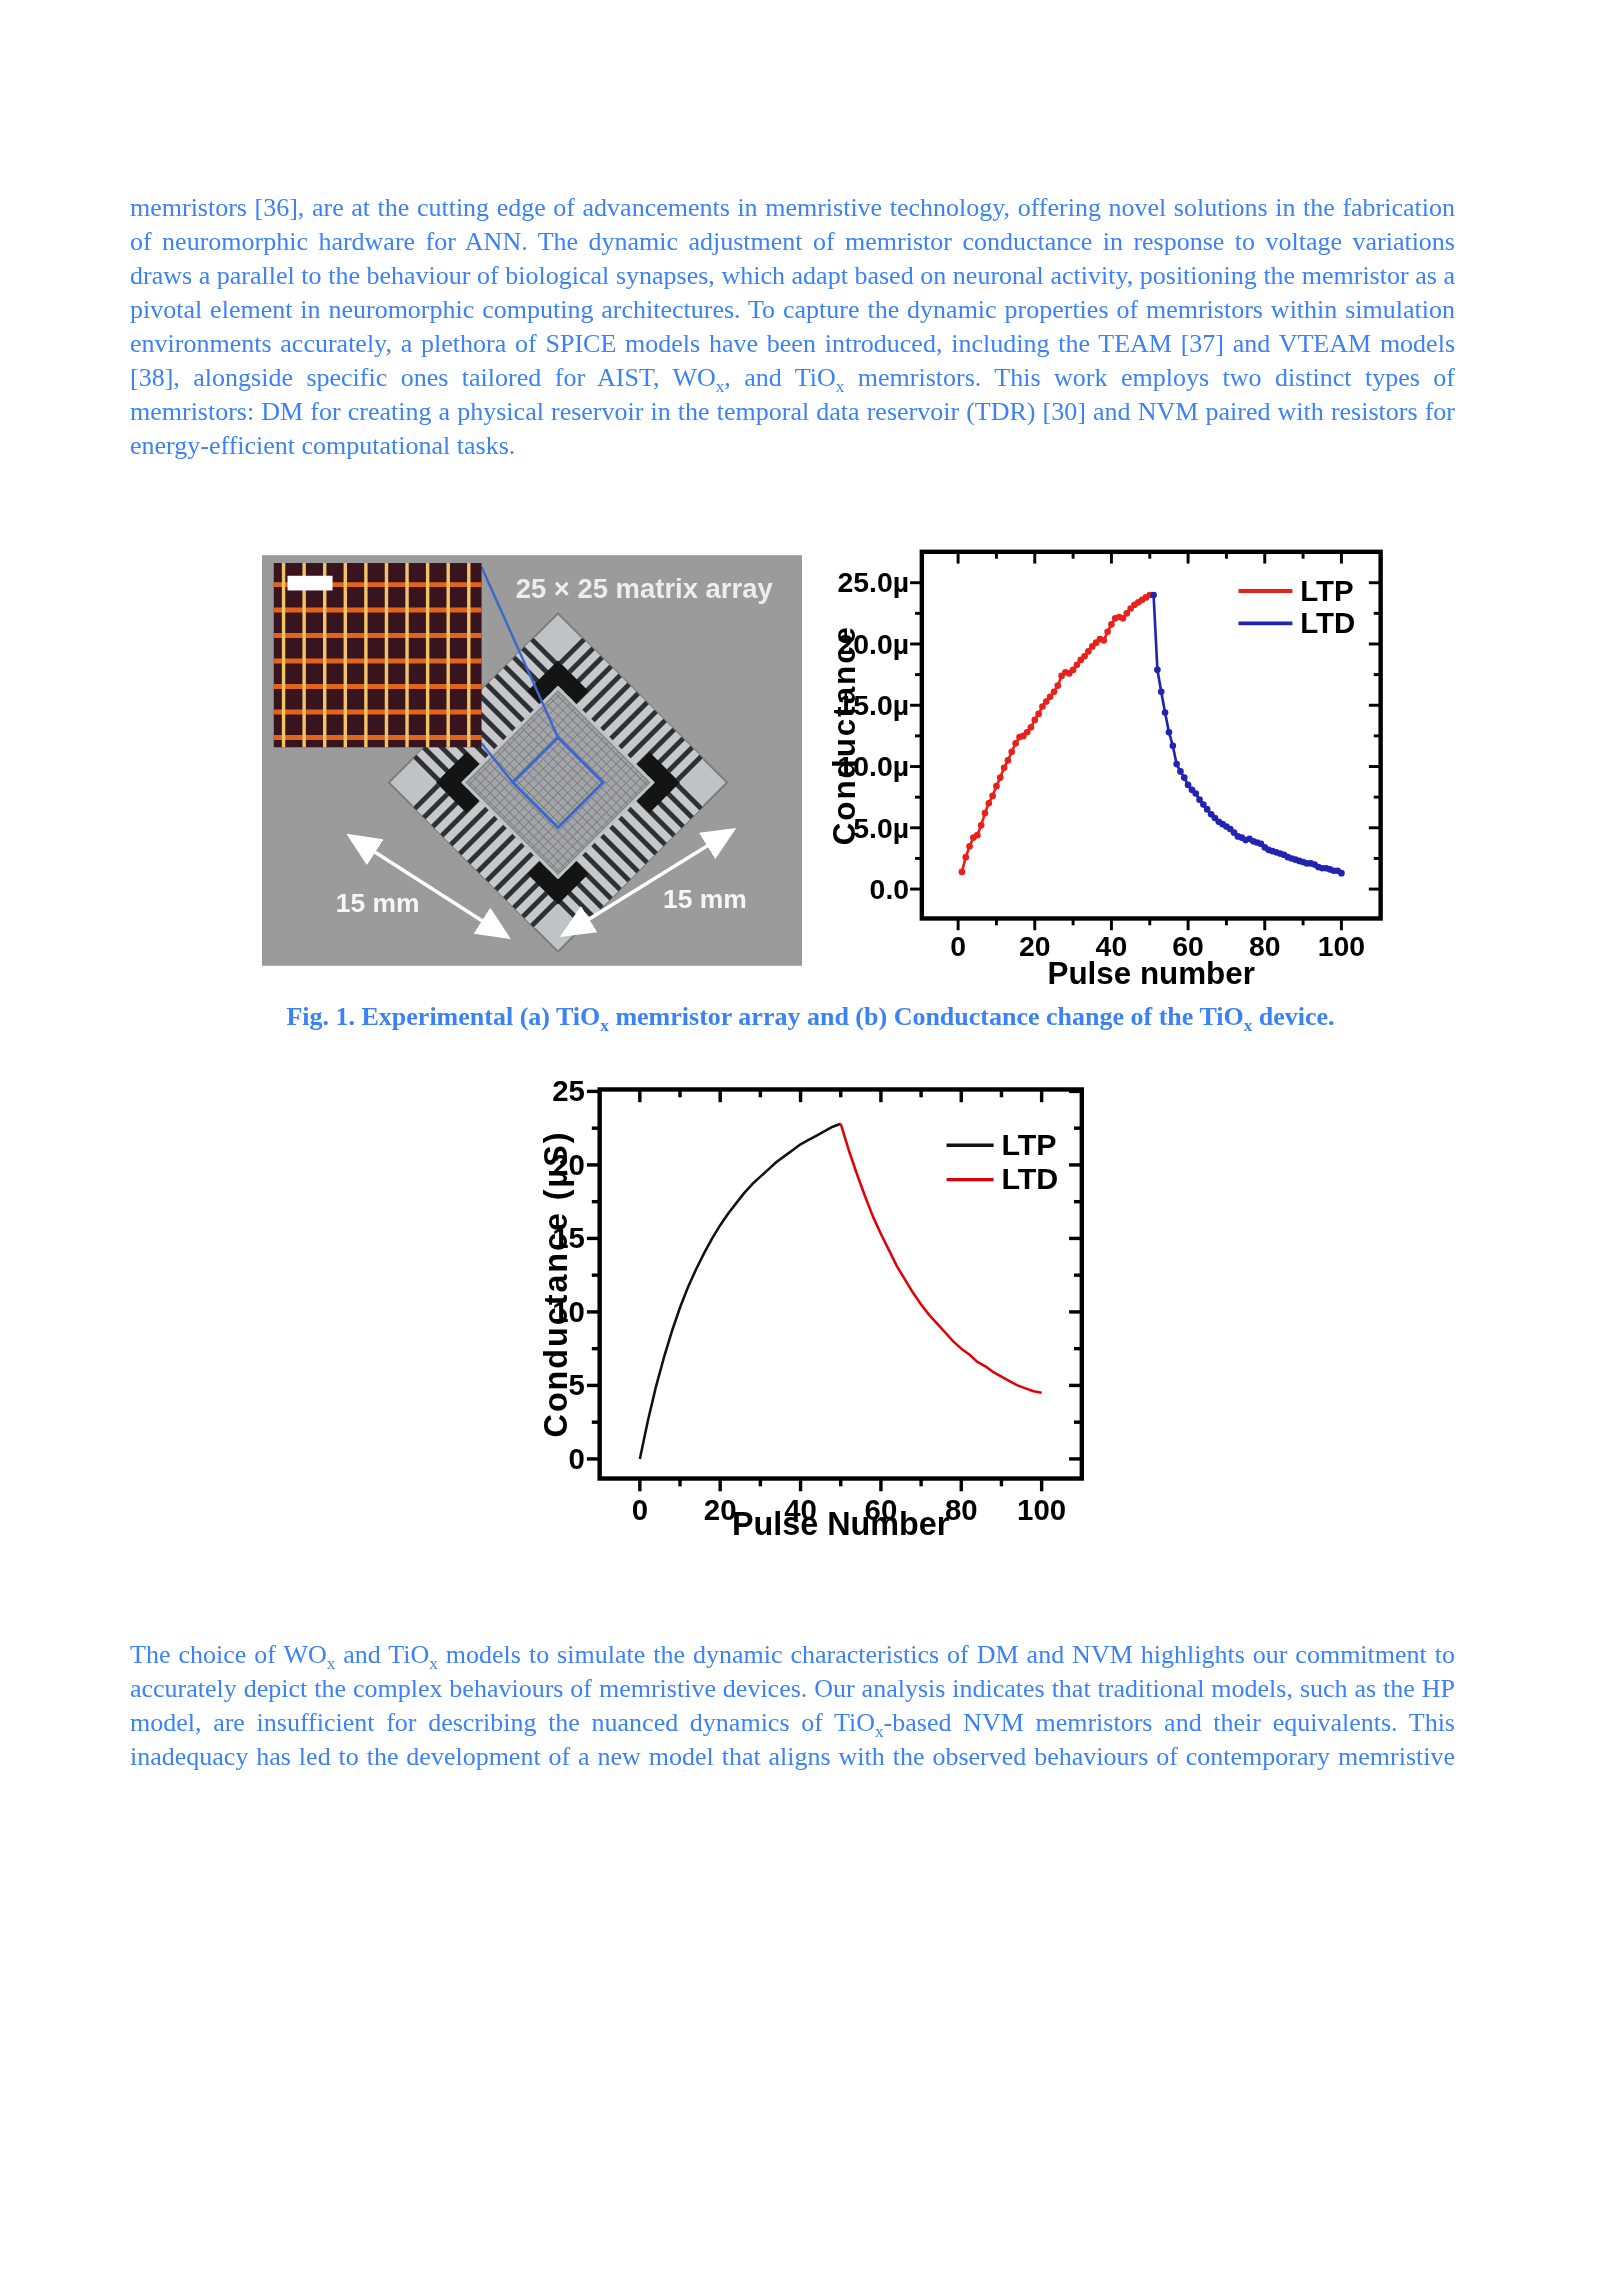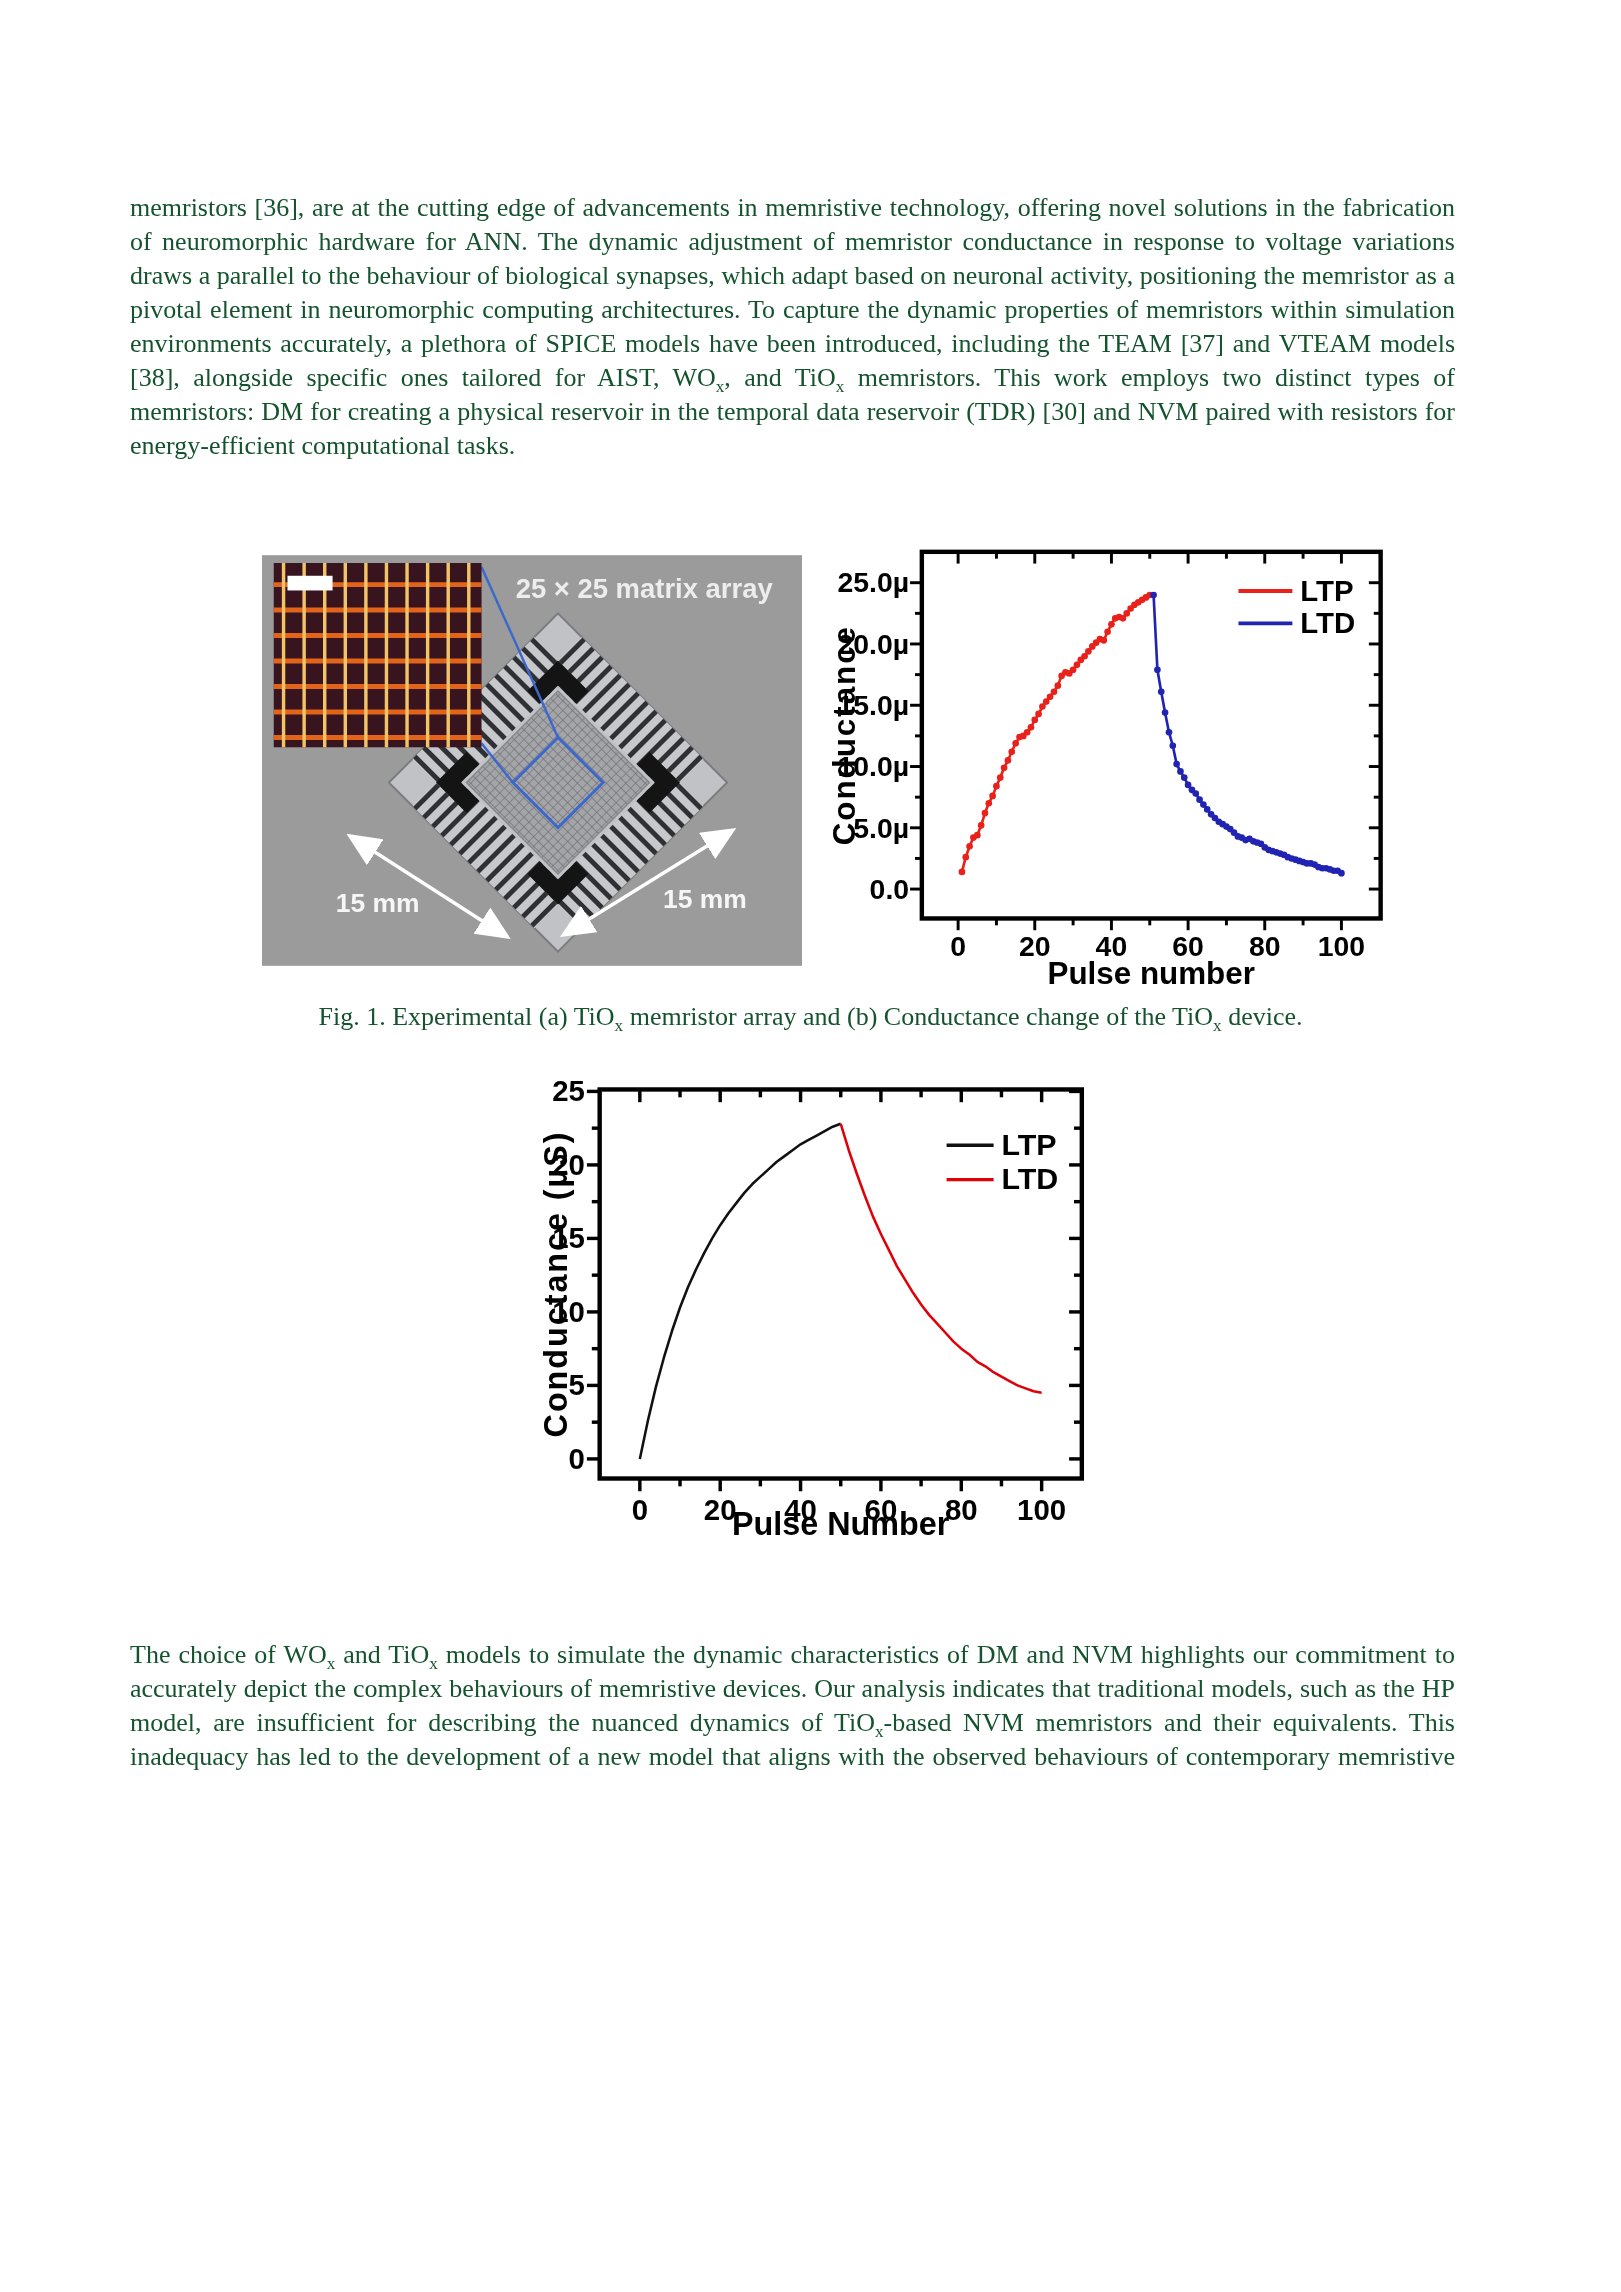--- a/index.html
+++ b/index.html
@@ -1,21 +1,21 @@
 <!DOCTYPE html>
 <html><head>
 <meta charset="utf-8">
 <style>
   html,body{margin:0;padding:0;background:#ffffff;}
   .page{position:relative;width:1621px;height:1775px;background:#ffffff;overflow:hidden;
-        font-family:"Liberation Serif",serif;color:#14532d;}
+        font-family:"Liberation Serif",serif;color:#3b82f6;}
   .body-text{position:absolute;left:130px;width:1325px;font-size:26px;line-height:34px;
              text-align:justify;margin:0;}
   .body-text sub{font-size:0.66em;line-height:0;}
-  .caption{position:absolute;left:0;width:100%;text-align:center;font-size:26px;margin:0;}
+  .caption{position:absolute;left:0;width:100%;text-align:center;font-size:26px;margin:0;font-weight:bold;}
   .caption sub{font-size:0.66em;line-height:0;}
   svg{display:block;}
   .abs{position:absolute;}
 </style>
 </head>
 <body>
 
 <div class="page">
 
   <p class="body-text" style="top:191px;">memristors [36], are at the cutting edge of advancements in memristive technology, offering novel solutions in the fabrication of neuromorphic hardware for ANN. The dynamic adjustment of memristor conductance in response to voltage variations draws a parallel to the behaviour of biological synapses, which adapt based on neuronal activity, positioning the memristor as a pivotal element in neuromorphic computing architectures. To capture the dynamic properties of memristors within simulation environments accurately, a plethora of SPICE models have been introduced, including the TEAM [37] and VTEAM models [38], alongside specific ones tailored for AIST, WO<sub>x</sub>, and TiO<sub>x</sub> memristors. This work employs two distinct types of memristors: DM for creating a physical reservoir in the temporal data reservoir (TDR) [30] and NVM paired with resistors for energy-efficient computational tasks.</p>

